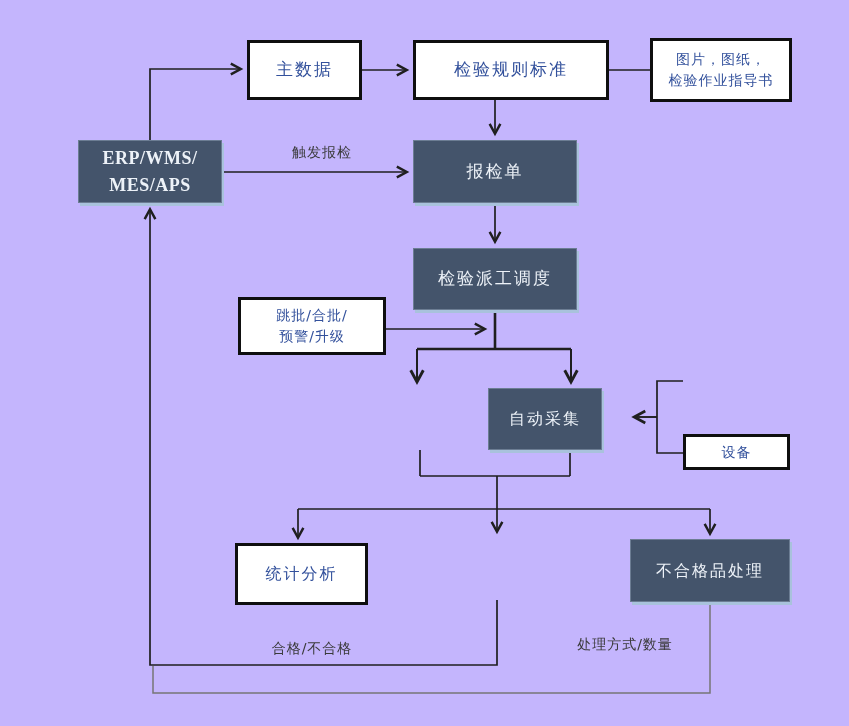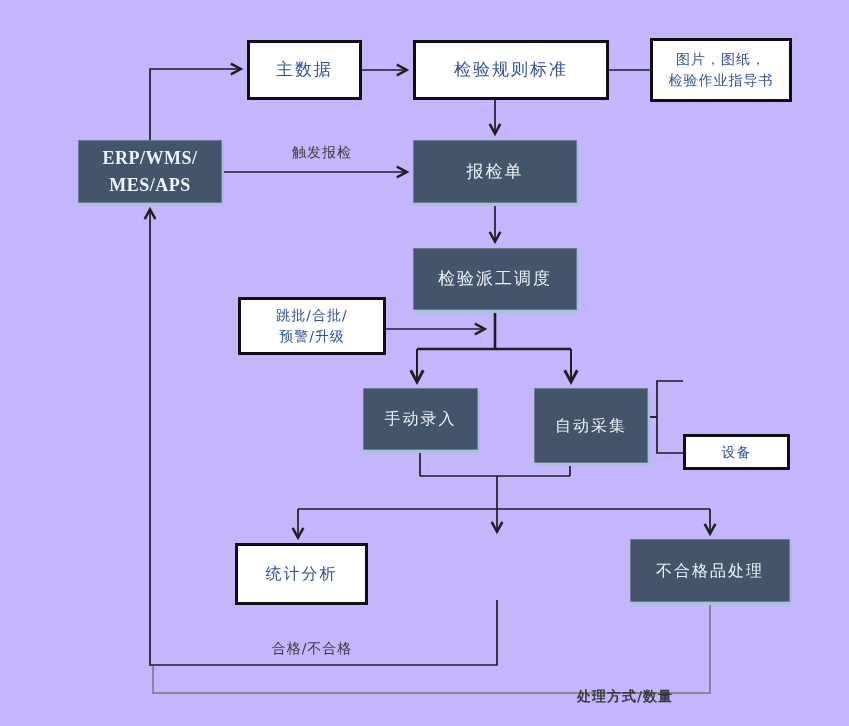--- a/index.html
+++ b/index.html
@@ -125,25 +125,22 @@
 
   <div class="node node-dark" style="left:413px; top:248px; width:164px; height:62px;">
     <span>检验派工调度</span>
   </div>
 
   <div class="node node-light small-text" style="left:238px; top:297px; width:148px; height:58px;">
     <span>跳批/合批/</span>
     <span>预警/升级</span>
   </div>
 
-  <div class="node node-dark mid-text" style="left:363px; top:388px; width:115px; height:62px;">
-    <span>手动录入</span>
-  </div>
 
-  <div class="node node-dark mid-text" style="left:534px; top:388px; width:114px; height:75px;">
+  <div class="node node-dark mid-text" style="left:488px; top:388px; width:114px; height:62px;">
     <span>自动采集</span>
   </div>
 
 
   <div class="node node-light small-text" style="left:683px; top:434px; width:107px; height:36px;">
     <span>设备</span>
   </div>
 
   <div class="node node-light mid-text" style="left:235px; top:543px; width:133px; height:62px;">
     <span>统计分析</span>
@@ -151,15 +148,15 @@
 
 
   <div class="node node-dark mid-text" style="left:630px; top:539px; width:160px; height:63px;">
     <span>不合格品处理</span>
   </div>
 
   <div class="edge-label" style="left:272px; top:144px; width:100px;">触发报检</div>
 
   <div class="edge-label" style="left:262px; top:640px; width:100px;">合格/不合格</div>
 
-  <div class="edge-label" style="left:565px; top:688px; width:120px;font-weight:bold;">处理方式/数量</div>
+  <div class="edge-label" style="left:565px; top:636px; width:120px;">处理方式/数量</div>
 
 </div>
 
 </body></html>

